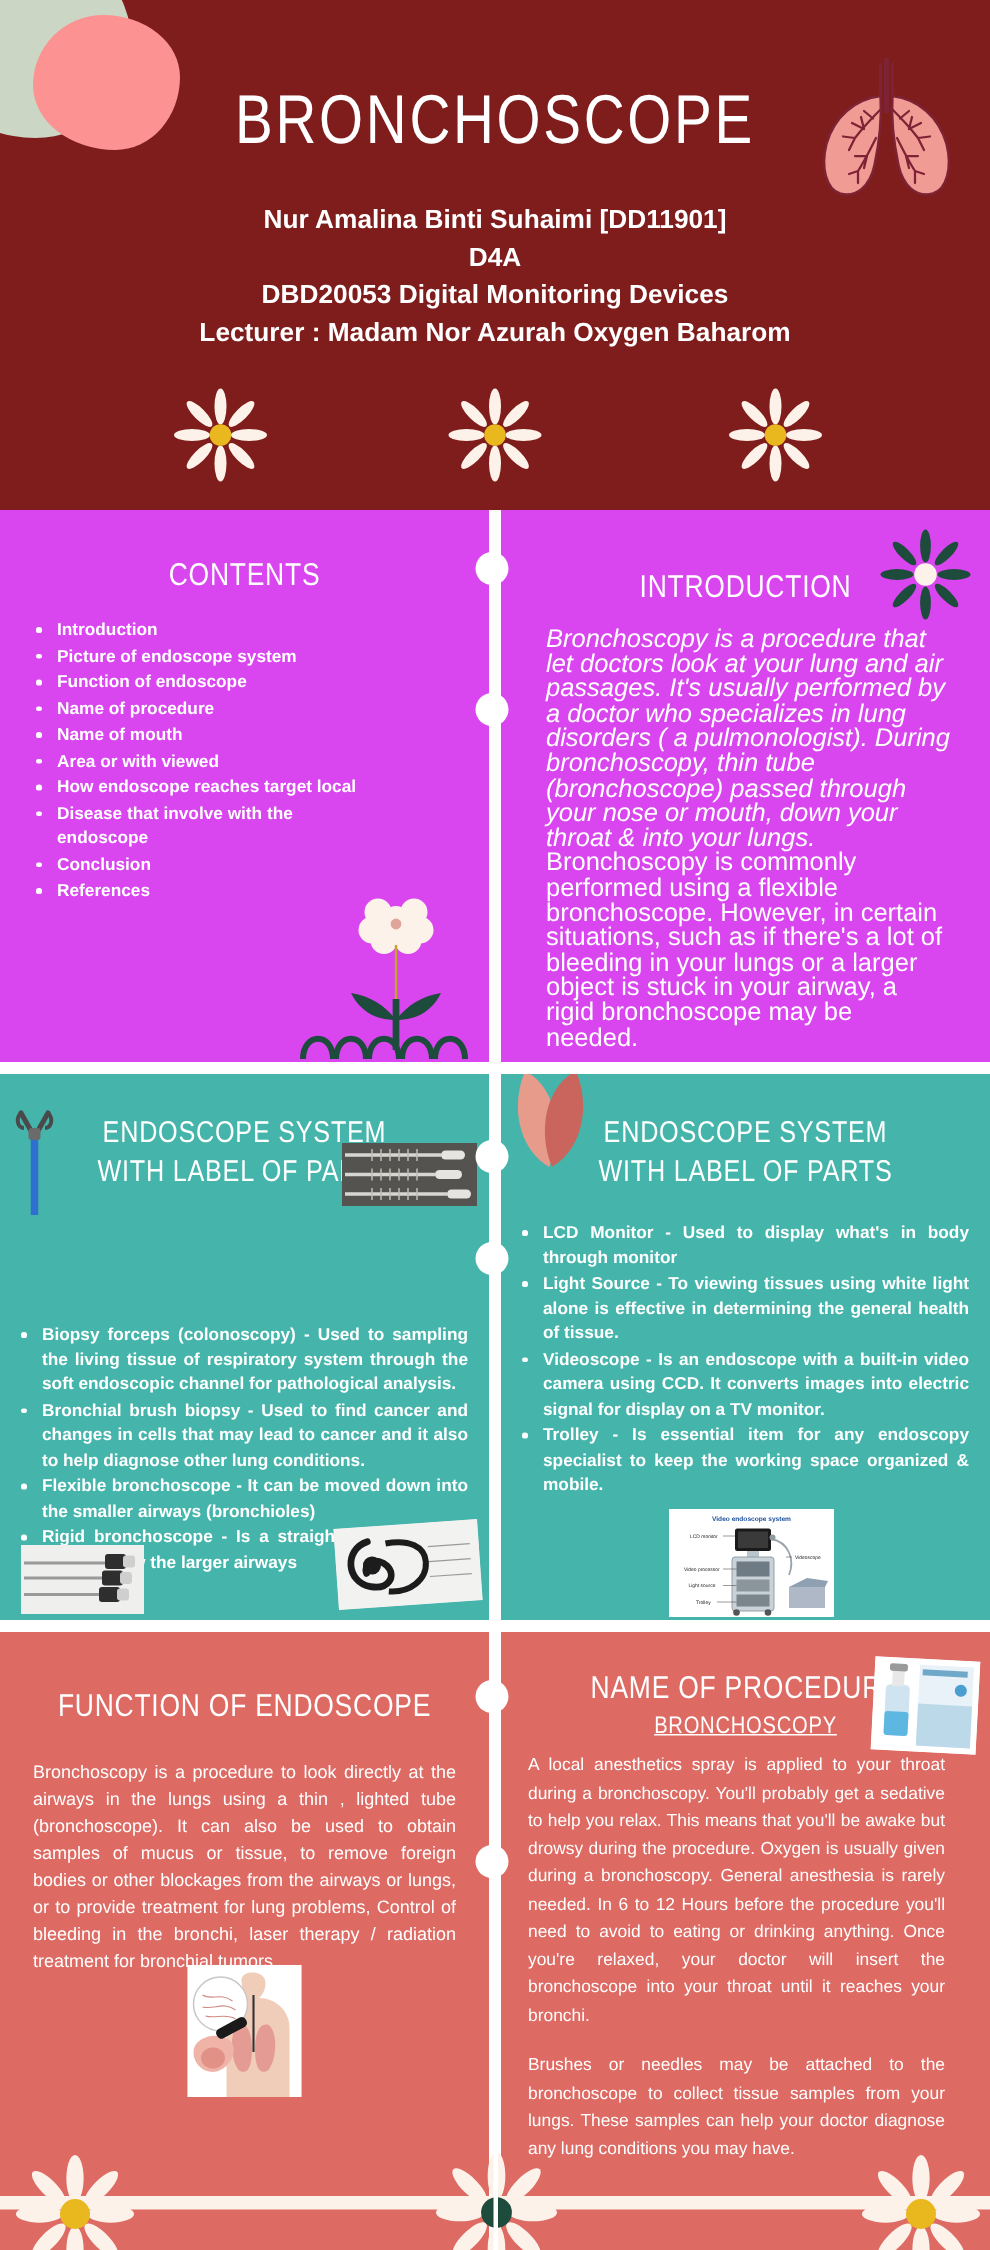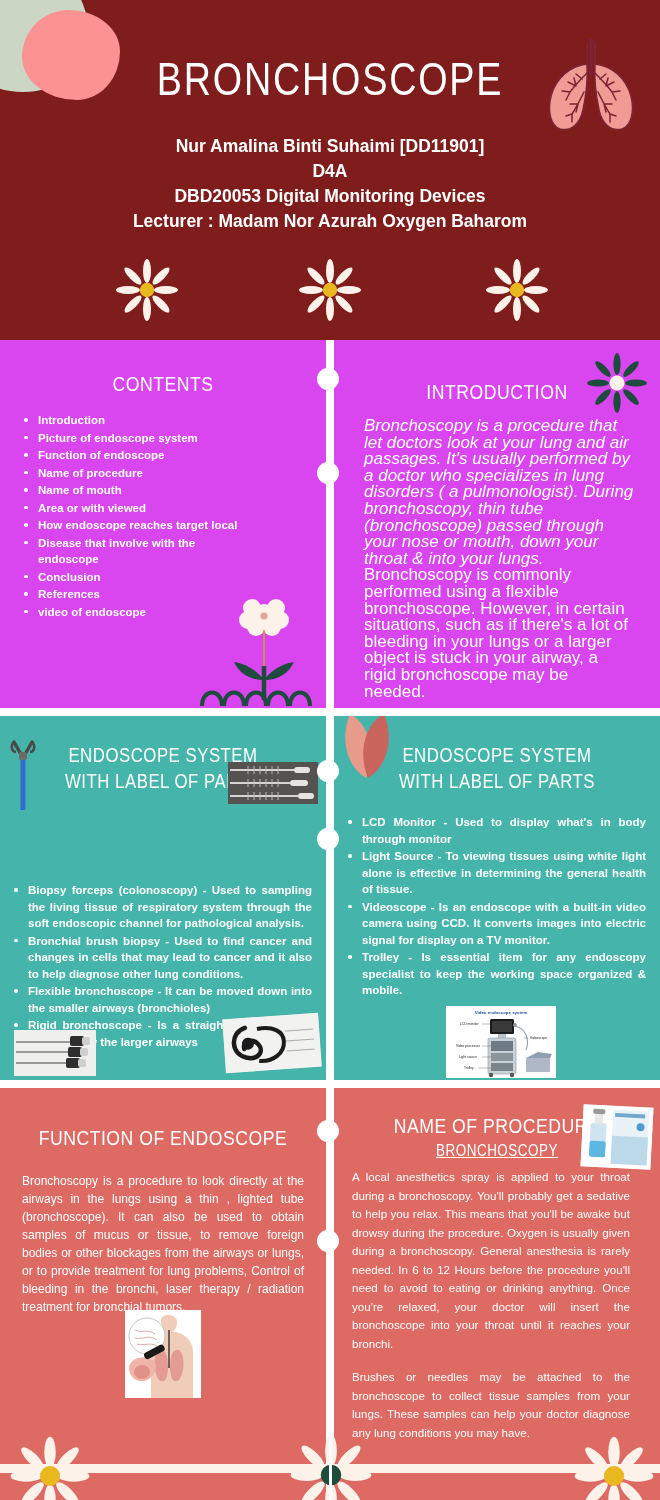--- a/index.html
+++ b/index.html
@@ -192,21 +192,20 @@
         <li>Introduction</li>
         <li>Picture of endoscope system</li>
         <li>Function of endoscope</li>
         <li>Name of procedure</li>
         <li>Name of mouth</li>
         <li>Area or with viewed</li>
         <li>How endoscope reaches target local</li>
         <li style="max-width:185px">Disease that involve with the endoscope</li>
         <li>Conclusion</li>
         <li>References</li>
-        <li>video of endoscope</li>
       </ul>
       <svg style="position:absolute;right:-4px;bottom:0;" width="130" height="120" viewBox="0 0 130 120" aria-hidden="true">
         <g fill="#1d4b3c">
           <path d="M6 82 C6 104 26 104 26 82 L26 118 L6 118 Z" opacity="0"></path>
         </g>
         <g fill="#fdf2e9">
           <circle cx="64" cy="25" r="9"></circle>
             <circle cx="52" cy="20" r="9"></circle>
             <circle cx="76" cy="20" r="9"></circle>
           <circle cx="48" cy="32" r="9"></circle>

